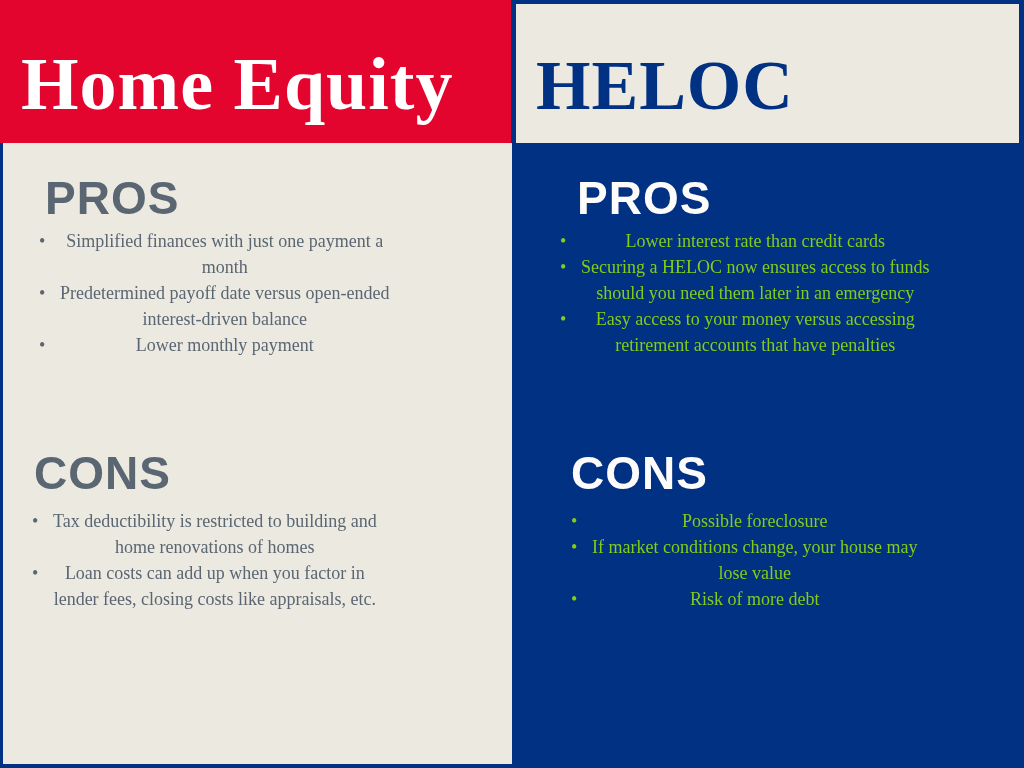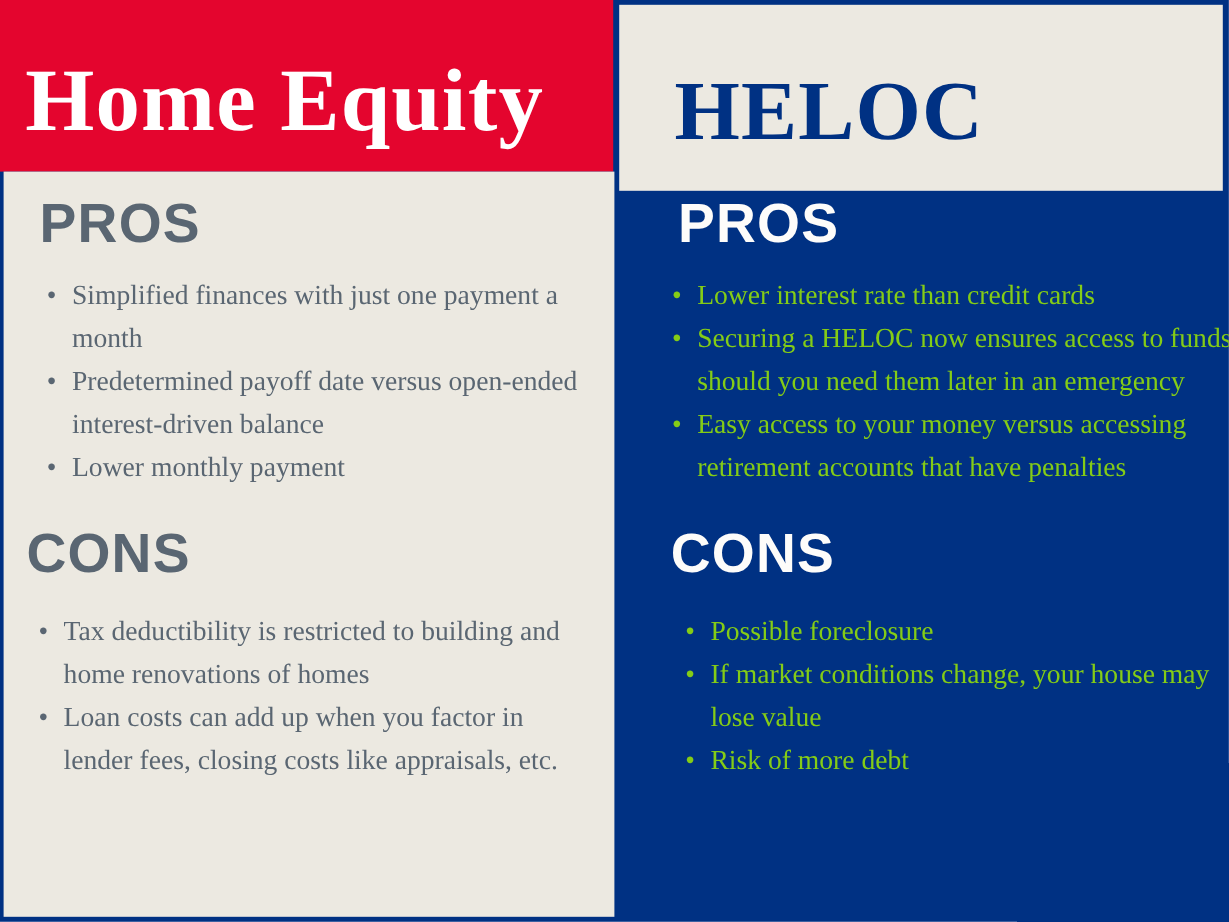--- a/index.html
+++ b/index.html
@@ -24,54 +24,55 @@
     box-sizing: border-box;
   }
   .left-panel {
     position: absolute; left: 3px; top: 143px;
     width: 509px; height: 621px;
     background: var(--cream, #ece9e1);
   }
   
   .right-header {
     position: absolute; left: 516px; top: 4px;
-    width: 503px; height: 155px;
+    width: 503px; height: 139px;
     background: var(--cream, #ece9e1);
     display: flex; align-items: center;
-    padding-left: 46px; padding-top: 24px;
+    padding-left: 20px; padding-top: 24px;
     box-sizing: border-box;
   }
   .serif-title {
     margin: 0;
     font-family: "Liberation Serif", serif;
     font-weight: 700;
     line-height: 1;
     letter-spacing: 1px;
   }
   .title-left  { font-size: 74px; color: #ffffff; }
   .title-right { font-size: 70px; color: var(--blue, #003183); }
 
   .section-head {
     position: absolute;
-    margin: 0;
+    margin: 12px;
     font-family: "Liberation Sans", sans-serif;
     font-weight: 700;
     font-size: 46px;
     line-height: 1;
     letter-spacing: 1px;
   }
   .slate { color: var(--slate, #5a6672); }
   .light { color: #fdfcfa; }
 
   .list {
     position: absolute;
     margin: 0; padding: 0;
     list-style: none;
-    font-size: 23px;
-    line-height: 36px;
+    font-size: 18px;
+    line-height: 26px;
+    text-align: center;
   }
   .list li {
     position: relative;
     padding-left: 21px;
     white-space: pre; 
   }
   .list li::before {
     content: "\2022";
     position: absolute;
     left: 0; top: 0;

